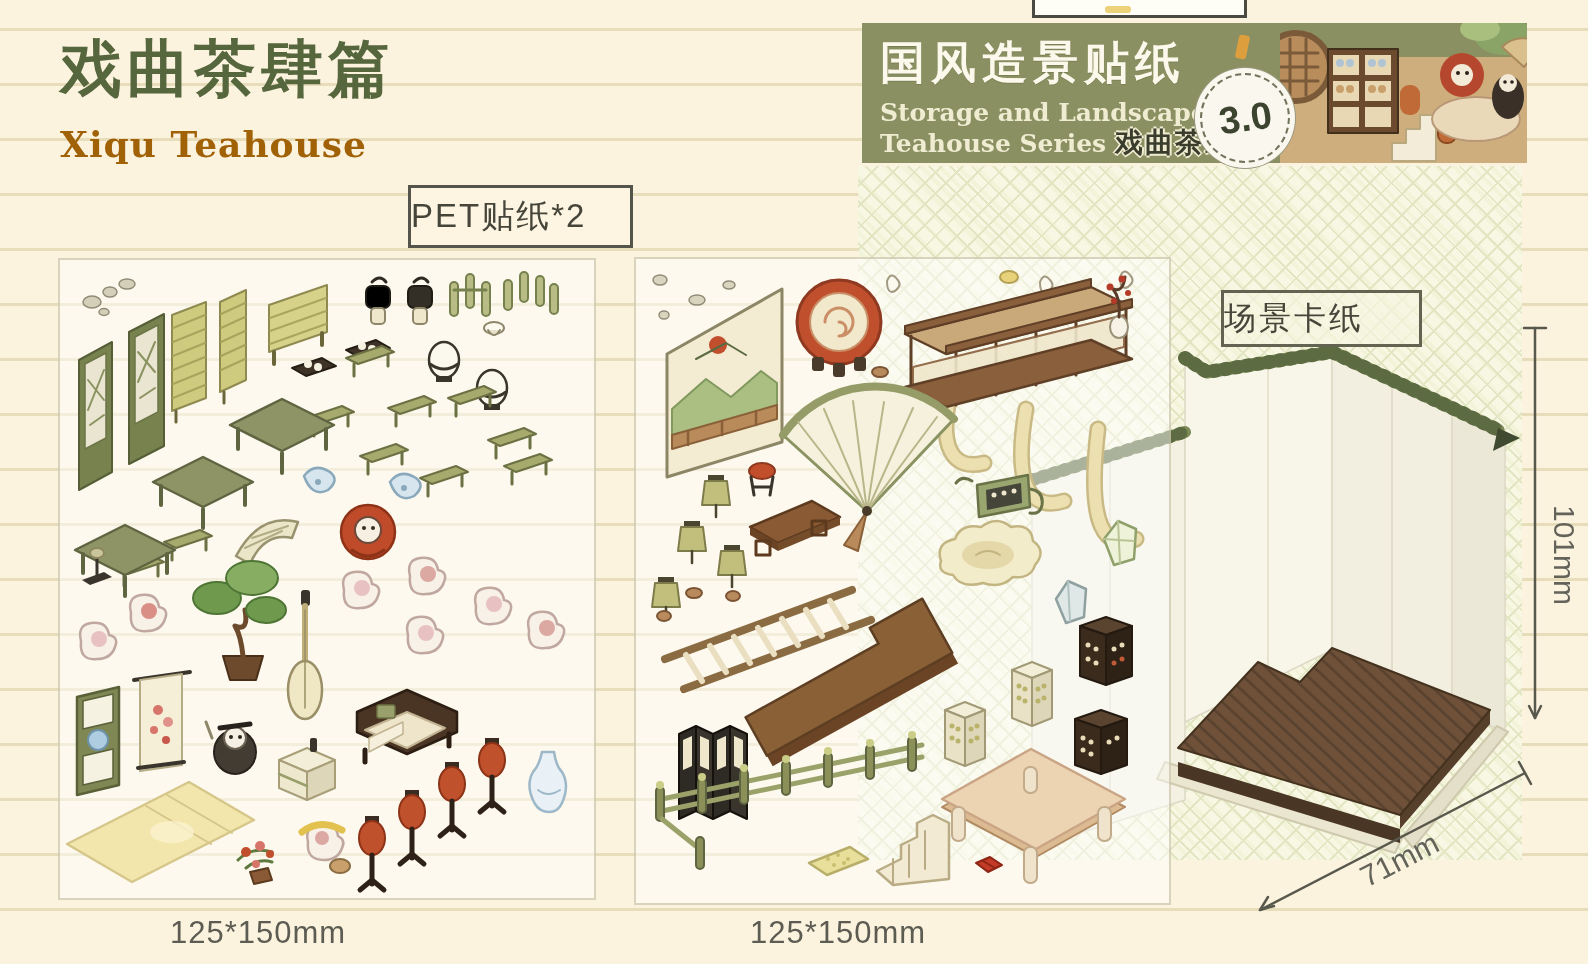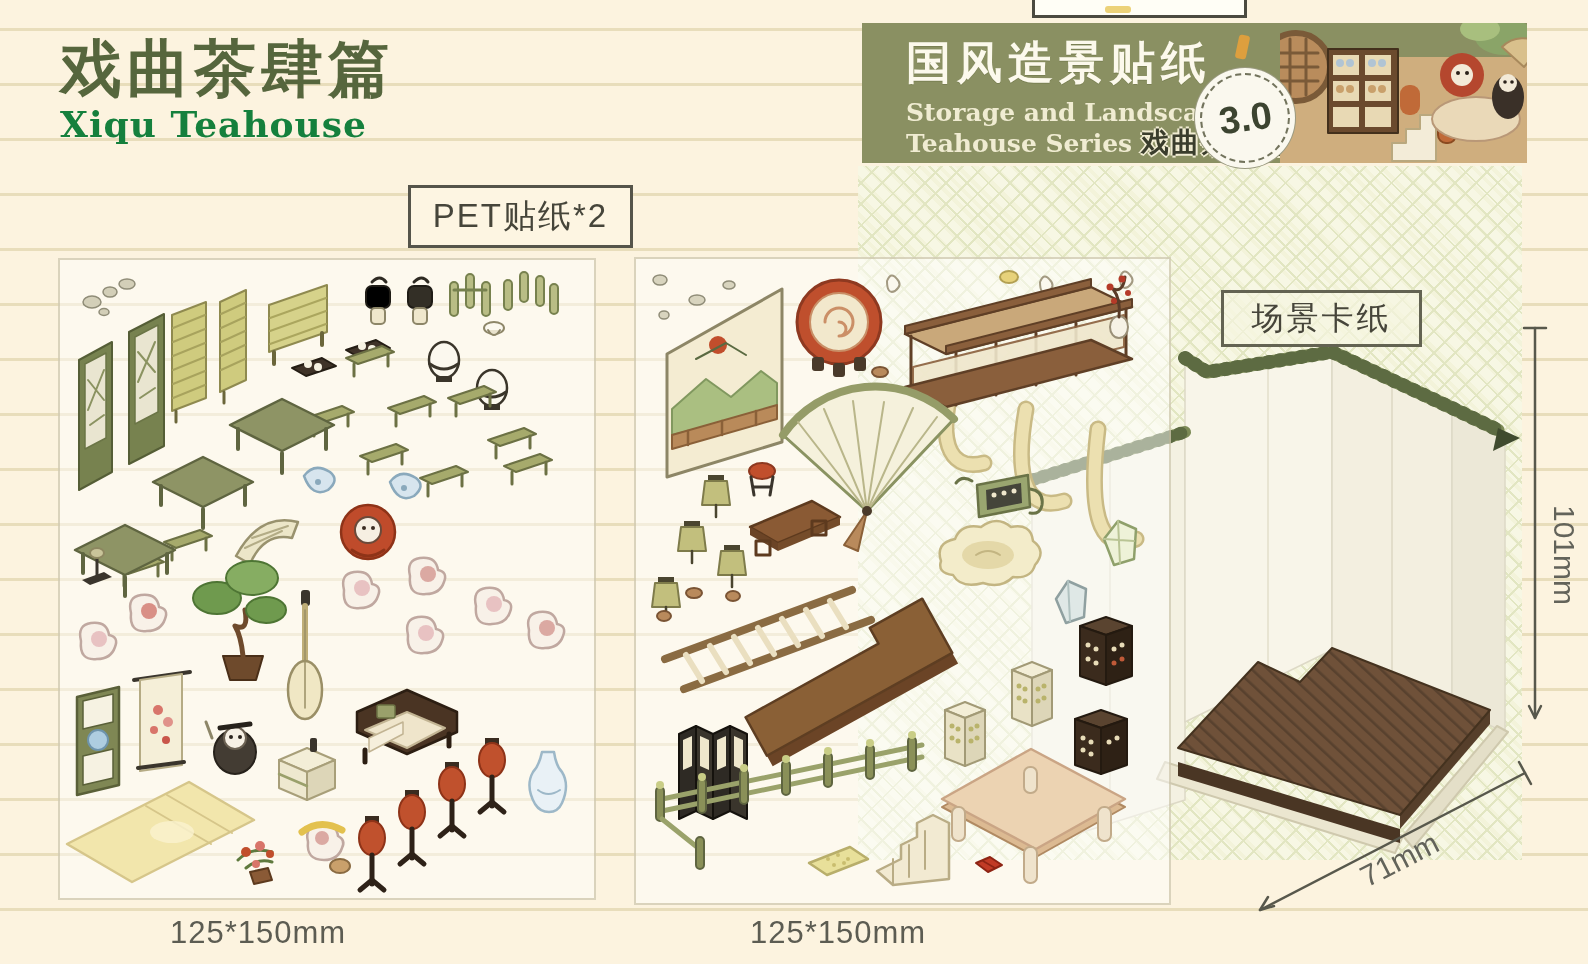--- a/index.html
+++ b/index.html
@@ -22,36 +22,36 @@
       repeating-linear-gradient(-45deg,#e2e6c2 0,#e2e6c2 2px,transparent 2px,transparent 15px),
       repeating-linear-gradient(45deg,transparent 0,transparent 4px,#f7f7e4 4px,#f7f7e4 13px);
   }
 
   
   .cut-box{left:1032px;top:-30px;width:209px;height:42px;background:#fffef6;border:3px solid #4b4a40}
   .cut-box .smudge{position:absolute;bottom:2px;left:70px;width:26px;height:7px;background:#e7c75a;border-radius:3px;opacity:.8}
 
   .title-block{left:60px;top:36px}
   .title-cn{font-size:62px;font-weight:900;color:#56663d;letter-spacing:5px;line-height:1.05}
-  .title-en{font-family:"DejaVu Serif",serif;font-size:36px;font-weight:bold;color:#15803d;margin-top:2px;letter-spacing:1px}
+  .title-en{font-family:"DejaVu Serif",serif;font-size:36px;font-weight:bold;color:#a16207;margin-top:22px;letter-spacing:1px}
 
   .banner{left:862px;top:23px;width:665px;height:140px;background:#8a9062;display:flex}
-  .banner-text{position:relative;width:418px;padding:10px 0 0 44px;box-sizing:border-box}
+  .banner-text{position:relative;width:418px;padding:10px 0 0 18px;box-sizing:border-box}
   .banner-title{font-size:45px;font-weight:900;color:#fcf9ec;letter-spacing:6px;text-shadow:0 1px 0 #7a8054}
   .banner-tick{position:absolute;left:375px;top:12px;width:11px;height:24px;background:#dd9f3e;border-radius:3px;transform:rotate(12deg)}
   .banner-sub{font-family:"DejaVu Serif",serif;font-weight:bold;font-size:25px;color:#f0ecd2;line-height:30px;margin-top:5px;white-space:nowrap}
   .banner-series{font-family:"DejaVu Sans",sans-serif;font-size:28px;font-weight:900;color:#3a3d2c;letter-spacing:2px;
     text-shadow:-2px 0 #f0ecd2,2px 0 #f0ecd2,0 -2px #f0ecd2,0 2px #f0ecd2}
   .banner-art{position:relative;flex:1;background:#cfae7e;overflow:hidden}
   .badge{left:1200px;top:73px;width:86px;height:86px;border-radius:50%;background:#faf8ee;
     border:2px dashed #72735c;box-shadow:0 0 0 5px #faf8ee,0 0 0 6px #9a9a80;
     display:flex;align-items:center;justify-content:center;z-index:6}
   .badge span{font-size:38px;font-weight:900;color:#3c4430;transform:rotate(-8deg)}
 
-  .label-box{border:3px solid #55544a;color:#46453a;display:flex;align-items:center;justify-content:center;z-index:6}
+  .label-box{border:3px solid #55544a;color:#46453a;display:flex;align-items:center;justify-content:flex-start;z-index:6}
   .pet-box{left:408px;top:185px;width:219px;height:57px;font-size:33px;letter-spacing:2px;background:#fdf5e2}
   .scene-box{left:1221px;top:290px;width:195px;height:51px;font-size:32px;letter-spacing:3px;background:rgba(246,246,224,.65);border-color:#63635２;border:3px solid #636352}
 
   .sheet{background:rgba(255,255,255,.48);border:2px solid rgba(190,180,148,.55);box-sizing:border-box;z-index:4}
   .sheet-left{left:58px;top:258px;width:538px;height:642px}
   .sheet-right{left:634px;top:257px;width:537px;height:648px}
 
   .scene-svg{left:1015px;top:330px;z-index:3}
 
   .caption{font-size:31px;color:#5c5c52;letter-spacing:1px;text-align:left;width:300px;z-index:6}

